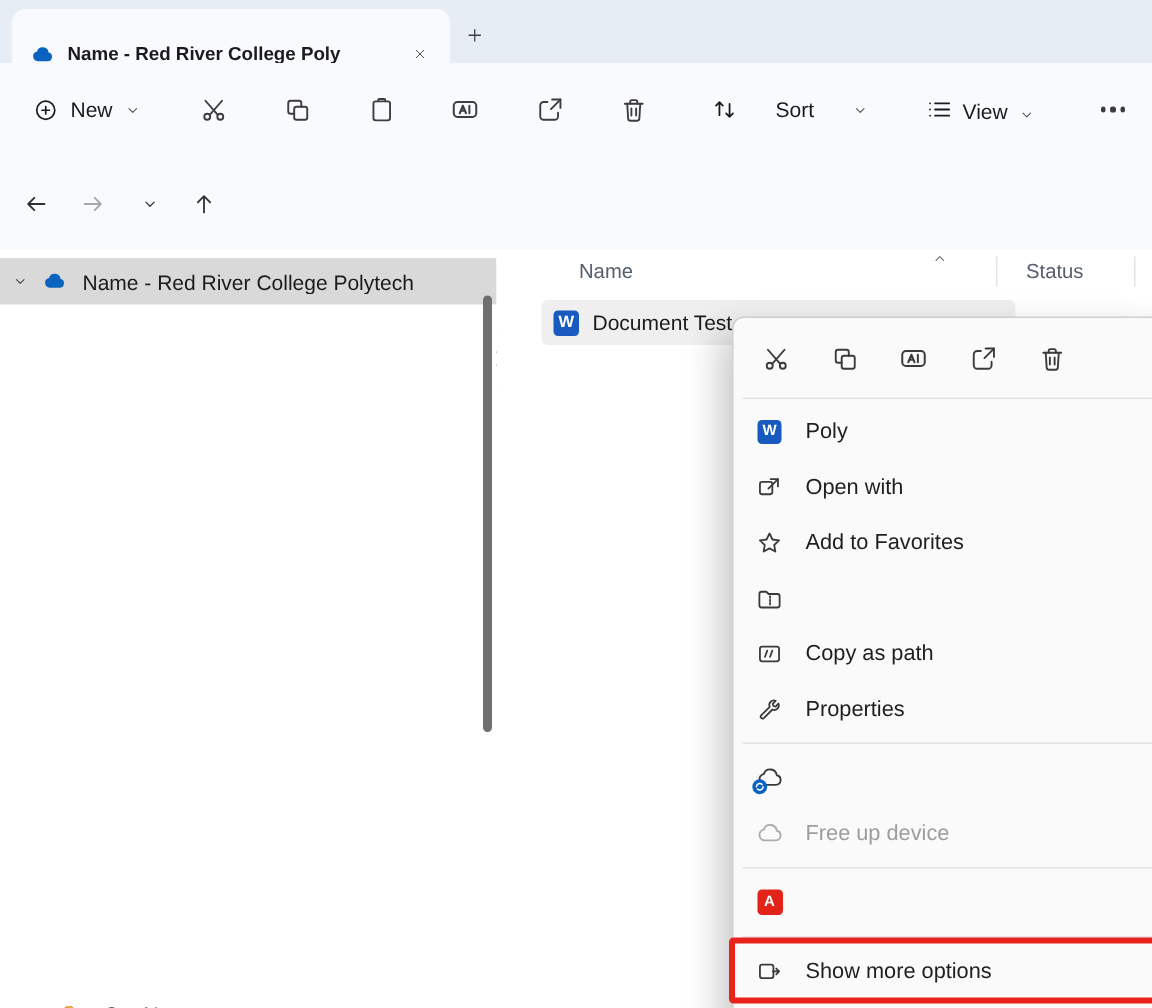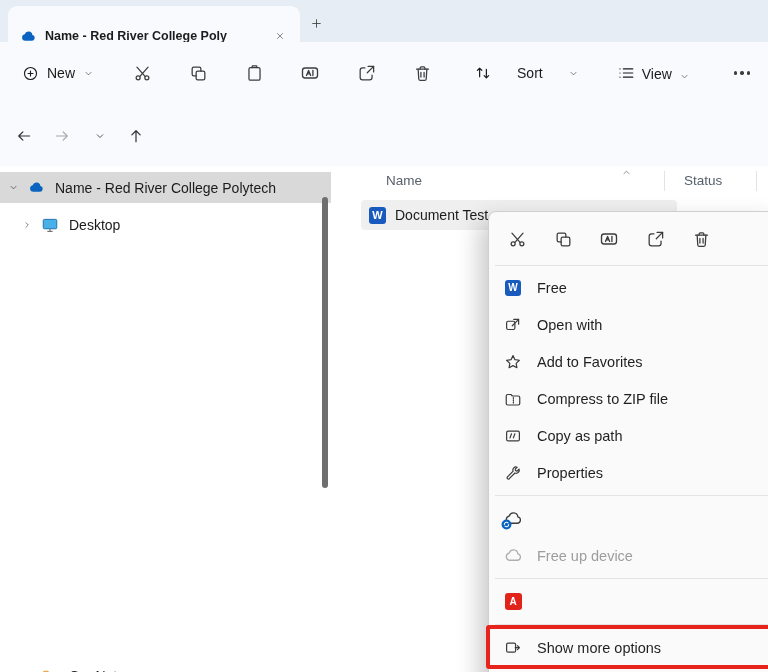--- a/index.html
+++ b/index.html
@@ -342,33 +342,20 @@
             <use href="#i-chevD"></use>
           </svg>
         </span>
       <span class="s-ic" style="color:#0a64bf">
         <svg class="ic" width="17" height="17" viewBox="0 0 24 24" style="fill:currentColor;stroke:none">
             <use href="#i-cloud"></use>
           </svg>
       </span>
       <span class="side-label">Name - Red River College Polytech</span>
     </div>
-    <div class="side-row indent" style="top:43px">
-      <span class="twisty">
-          <svg class="ic" width="10" height="10" viewBox="0 0 24 24">
-            <use href="#i-chevR"></use>
-          </svg>
-        </span>
-      <span class="s-ic">
-          <svg class="raw" width="18" height="18" viewBox="0 0 24 24">
-            <use href="#i-monitor"></use>
-          </svg>
-        </span>
-      <span class="side-label">Desktop</span>
-    </div>
     <div class="side-row indent" style="top:494px">
       <span class="twisty">
           <svg class="ic" width="10" height="10" viewBox="0 0 24 24">
             <use href="#i-chevR"></use>
           </svg>
         </span>
       <span class="s-ic">
           <svg class="raw" width="18" height="18" viewBox="0 0 24 24">
             <use href="#i-folder"></use>
           </svg>
@@ -423,21 +410,21 @@
             <use href="#i-trash"></use>
           </svg>
         </div>
     </div>
     <div class="cm-sep"></div>
 
     <div class="cm-item">
       <span class="mi-ic">
           <span class="chip word" style="width:16px;height:16px;font-size:10px">W</span>
         </span>
-      <span>Free</span>
+      <span>Poly</span>
     </div>
     <div class="cm-item">
       <span class="mi-ic">
           <svg class="ic" width="18" height="18" viewBox="0 0 24 24">
             <use href="#i-openwith"></use>
           </svg>
         </span>
       <span>Open with</span>
     </div>
     <div class="cm-item">
@@ -447,21 +434,20 @@
           </svg>
         </span>
       <span>Add to Favorites</span>
     </div>
     <div class="cm-item">
       <span class="mi-ic">
           <svg class="ic" width="18" height="18" viewBox="0 0 24 24">
             <use href="#i-zip"></use>
           </svg>
         </span>
-      <span>Compress to ZIP file</span>
     </div>
     <div class="cm-item">
       <span class="mi-ic">
           <svg class="ic" width="18" height="18" viewBox="0 0 24 24">
             <use href="#i-path"></use>
           </svg>
         </span>
       <span>Copy as path</span>
     </div>
     <div class="cm-item">

